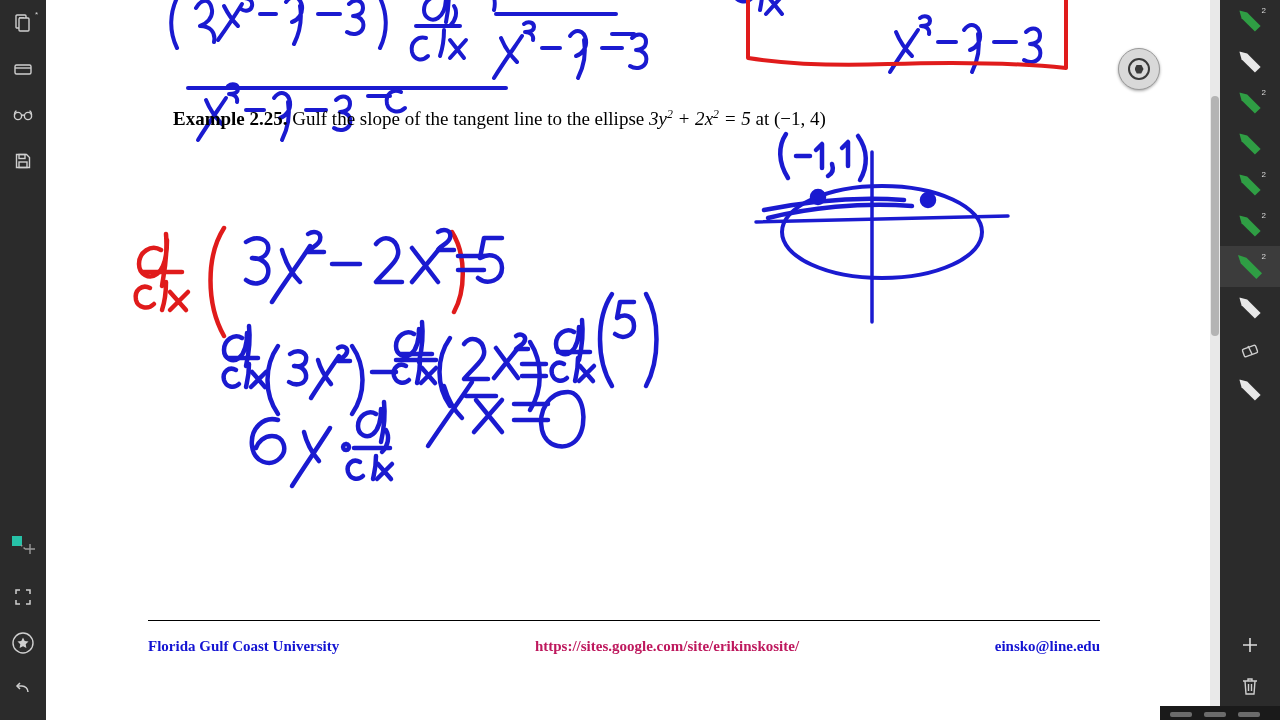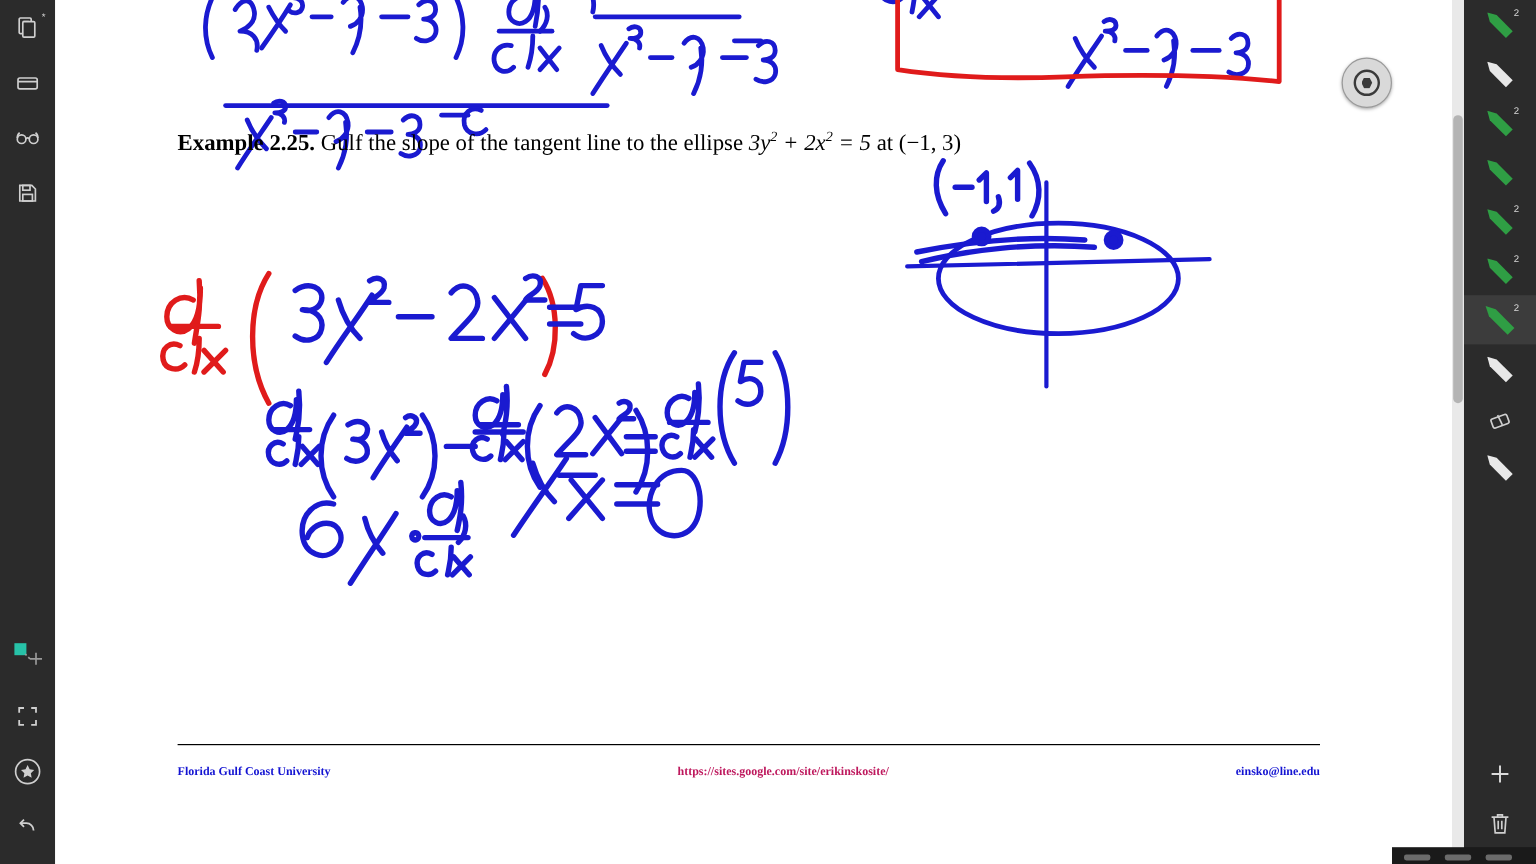--- a/index.html
+++ b/index.html
@@ -58,33 +58,33 @@
     position: absolute; left: 46px; top: 0; right: 70px; bottom: 0;
     background: #ffffff; overflow: hidden;
   }
 
   .example-line {
     position: absolute; left: 102px; top: 108px;
     font-family: "Liberation Serif", serif;
     font-size: 19px; color: #000;
     white-space: nowrap;
   }
-  .example-line b { font-weight: bold; }
+  .example-line b { font-weight: bold; margin-left: 25px; }
   .mth { font-style: italic; }
   sup { font-size: 0.62em; vertical-align: super; }
 
   
   .footer-rule {
     position: absolute; left: 102px; top: 620px; width: 952px; height: 1px;
     background: #000;
   }
   .footer {
     position: absolute; left: 102px; top: 638px; width: 952px;
     display: flex; justify-content: space-between; align-items: center;
-    font-size: 10px; font-weight: bold; color: #1414d2;
+    font-size: 15px; font-weight: bold; color: #1414d2;
     font-family: "Liberation Serif", serif;
   }
   .footer .mid { color: #be185d; }
 
   
   .puck {
     position: absolute; left: 1072px; top: 48px;
     width: 42px; height: 42px; border-radius: 50%;
     background: #d9d9d9; border: 1px solid #9a9a9a;
     display: flex; align-items: center; justify-content: center;
@@ -318,21 +318,21 @@
         <path d="M796 148 l6 -6 v24"></path>
         <path d="M812 136 c10 14 10 30 2 44"></path>
       </g>
     </svg>
 
     <div class="example-line">
       <b>Example 2.25.</b>
       <span>Gulf the slope of the tangent line to the ellipse</span>
       <span class="mth">3<i>y</i><sup>2</sup> + 2<i>x</i><sup>2</sup> = 5</span>
       <span>at</span>
-      <span>(−1, 3)</span>
+      <span>(−1, 4)</span>
     </div>
 
     <div class="footer-rule"></div>
     <div class="footer">
       <span>Florida Gulf Coast University</span>
       <span class="mid">https://sites.google.com/site/erikinskosite/</span>
       <span>einsko@line.edu</span>
     </div>
 
     <div class="puck">

